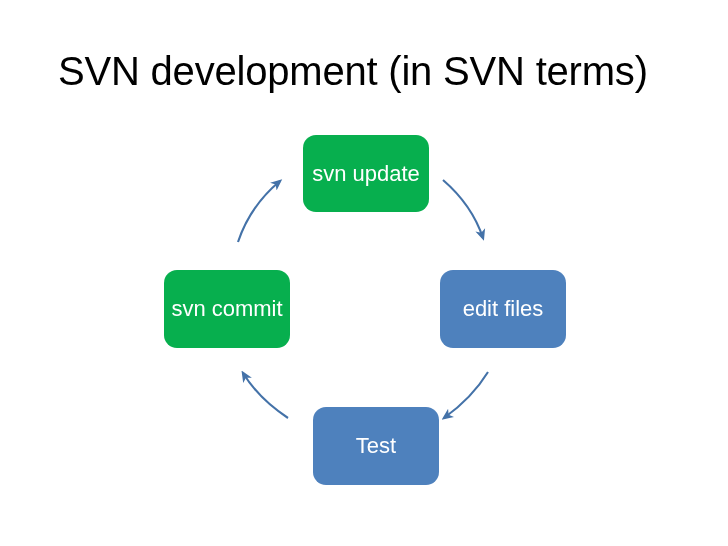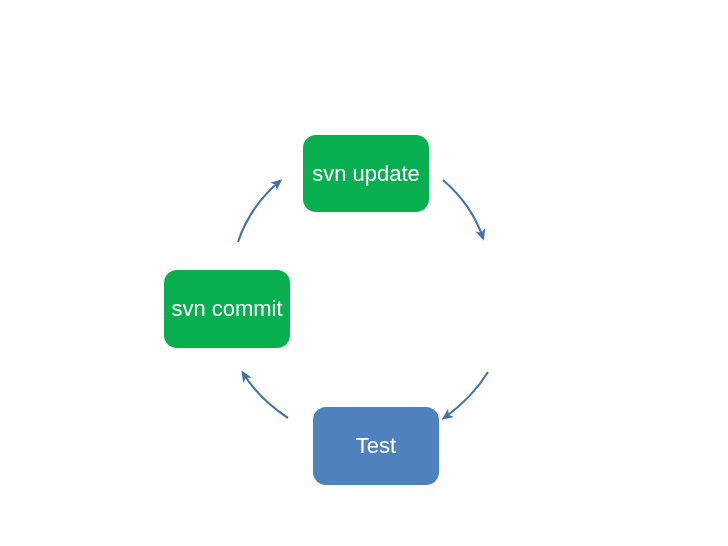--- a/index.html
+++ b/index.html
@@ -96,20 +96,21 @@
   #node-svn-commit .node-label {
     position: relative;
     left: 0px;
   }
 </style>
 </head>
 <body>
 
 <div id="slide">
 
+  <div id="slide-title">SVN development (in SVN terms)</div>
 
   <div id="cycle-diagram">
 
     <svg id="arrow-layer" viewBox="0 0 728 546" width="728" height="546" xmlns="http://www.w3.org/2000/svg">
       <defs>
         <marker id="head-tr" viewBox="0 0 10 10" refX="7.5" refY="5" markerWidth="5.5" markerHeight="5.5" orient="auto-start-reverse">
           <path d="M 0 0.6 L 10 5 L 0 9.4 L 2.6 5 Z" fill="#4472A8"></path>
         </marker>
         <marker id="head-br" viewBox="0 0 10 10" refX="7.5" refY="5" markerWidth="5.5" markerHeight="5.5" orient="auto-start-reverse">
           <path d="M 0 0.6 L 10 5 L 0 9.4 L 2.6 5 Z" fill="#4472A8"></path>
@@ -128,20 +129,23 @@
 
       <path d="M 288 418 Q 259 399 243 373" fill="none" stroke="#4472A8" stroke-width="2.1" marker-end="url(#head-bl)"></path>
 
       <path d="M 238 242 Q 250 206 280 181" fill="none" stroke="#4472A8" stroke-width="2.1" marker-end="url(#head-tl)"></path>
     </svg>
 
     <div class="node" id="node-svn-update">
       <span class="node-label">svn update</span>
     </div>
 
+    <div class="node" id="node-edit-files">
+      <span class="node-label">edit files</span>
+    </div>
 
     <div class="node" id="node-test">
       <span class="node-label">Test</span>
     </div>
 
     <div class="node" id="node-svn-commit">
       <span class="node-label">svn commit</span>
     </div>
 
   </div>

